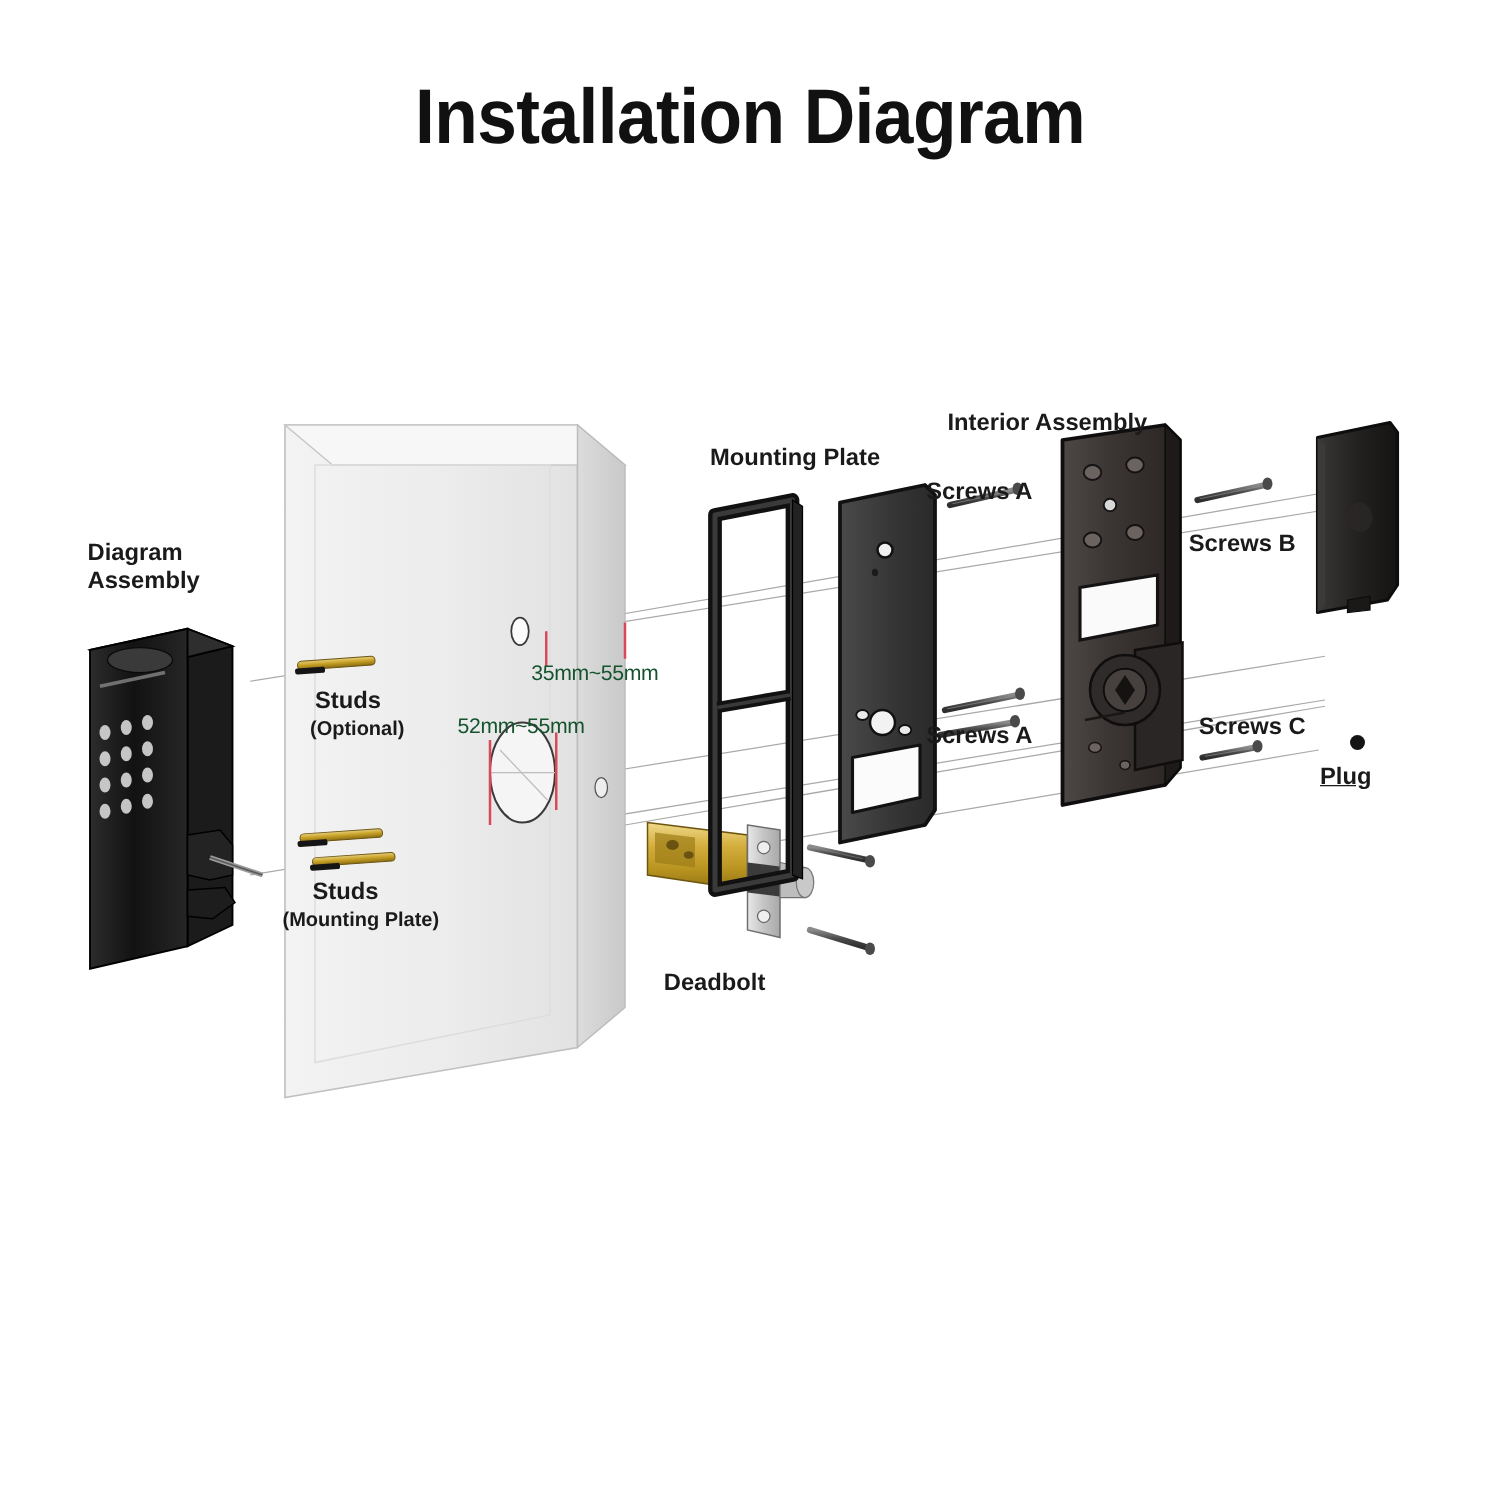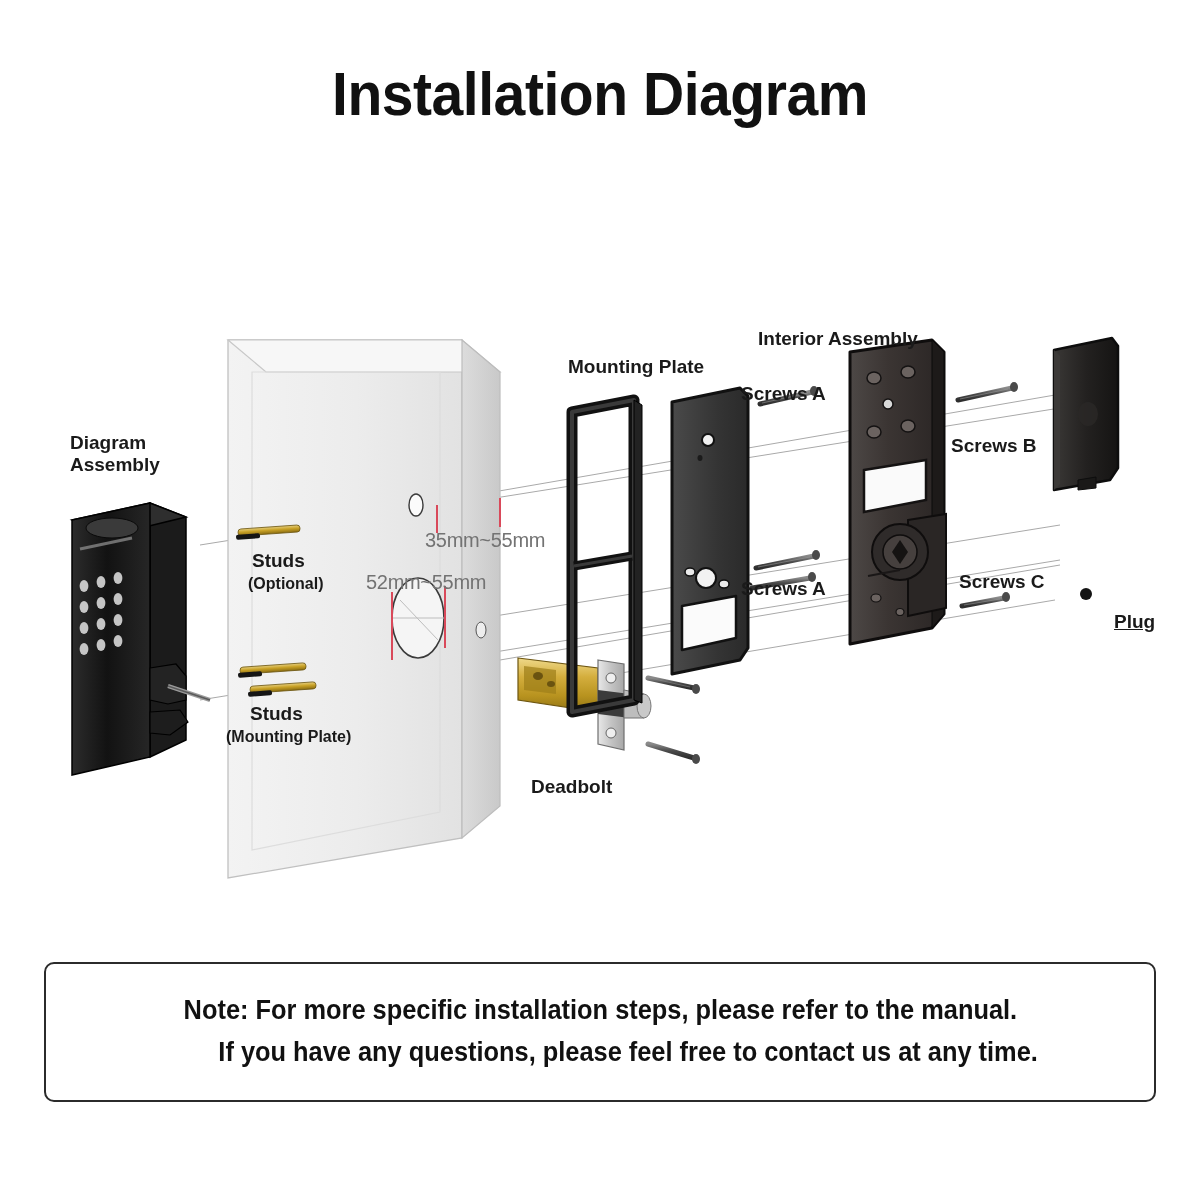--- a/index.html
+++ b/index.html
@@ -41,23 +41,23 @@
     white-space: nowrap;
     line-height: 1.18;
   }
   .lbl.sub {
     font-size: 16px;
     font-weight: bold;
   }
   .dim {
     position: absolute;
     font-family: "Liberation Sans", sans-serif;
-    font-size: 20px;
+    font-size: 17px;
     font-weight: normal;
-    color: #737373;
+    color: #14532d;
     white-space: nowrap;
     letter-spacing: -0.3px;
   }
 
   
   #diagram {
     position: absolute;
     top: 0; left: 0;
     width: 1200px; height: 1200px;
     pointer-events: none;
@@ -363,23 +363,19 @@
 
   <div class="lbl" style="left:568px; top:356px;">Mounting Plate</div>
 
   <div class="lbl" style="left:531px; top:776px;">Deadbolt</div>
 
   <div class="lbl" style="left:741px; top:383px;">Screws A</div>
   <div class="lbl" style="left:741px; top:578px;">Screws A</div>
 
   <div class="lbl" style="left:758px; top:312px;margin-top:16px;">Interior Assembly</div>
 
-  <div class="lbl" style="left:951px; top:435px;text-align:center;">Screws B</div>
+  <div class="lbl" style="left:951px; top:425px;text-align:center;">Screws B</div>
   <div class="lbl" style="left:959px; top:571px;">Screws C</div>
 
-  <div class="lbl" style="left:1114px; top:611px;text-decoration:underline;">Plug</div>
-
-  <div id="note-box">
-    <div class="note-line">Note: For more specific installation steps, please refer to the manual.</div>
-    <div class="note-line indented">If you have any questions, please feel free to contact us at any time.</div>
-  </div>
+  <div class="lbl" style="left:1056px; top:611px;text-decoration:underline;">Plug</div>
+
 
 </div>
 
 </body></html>

